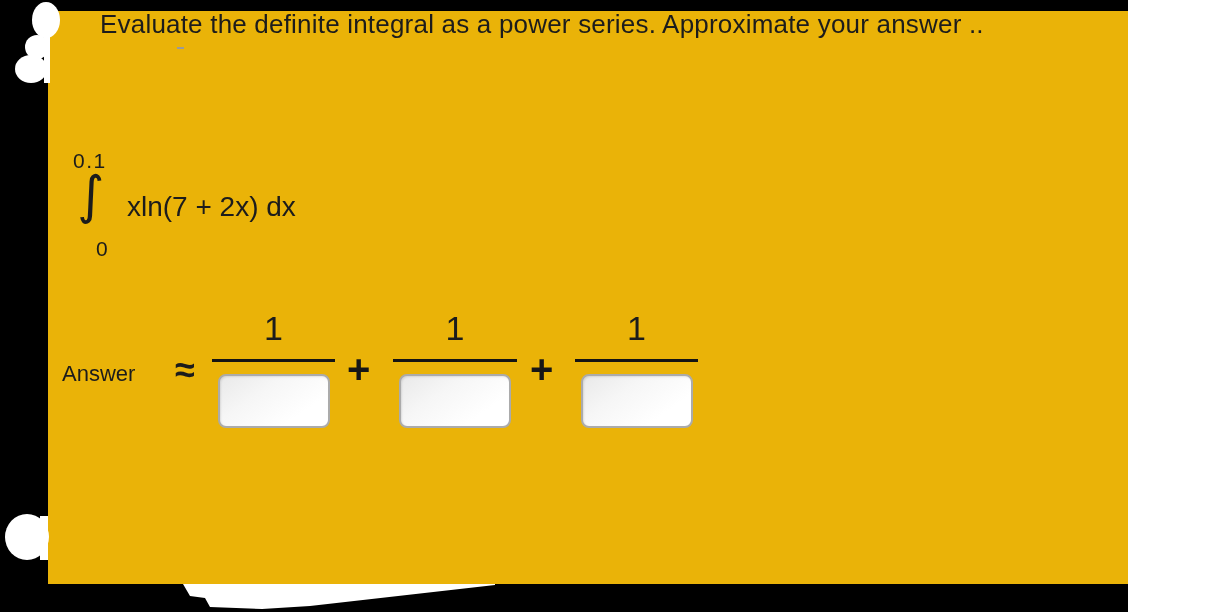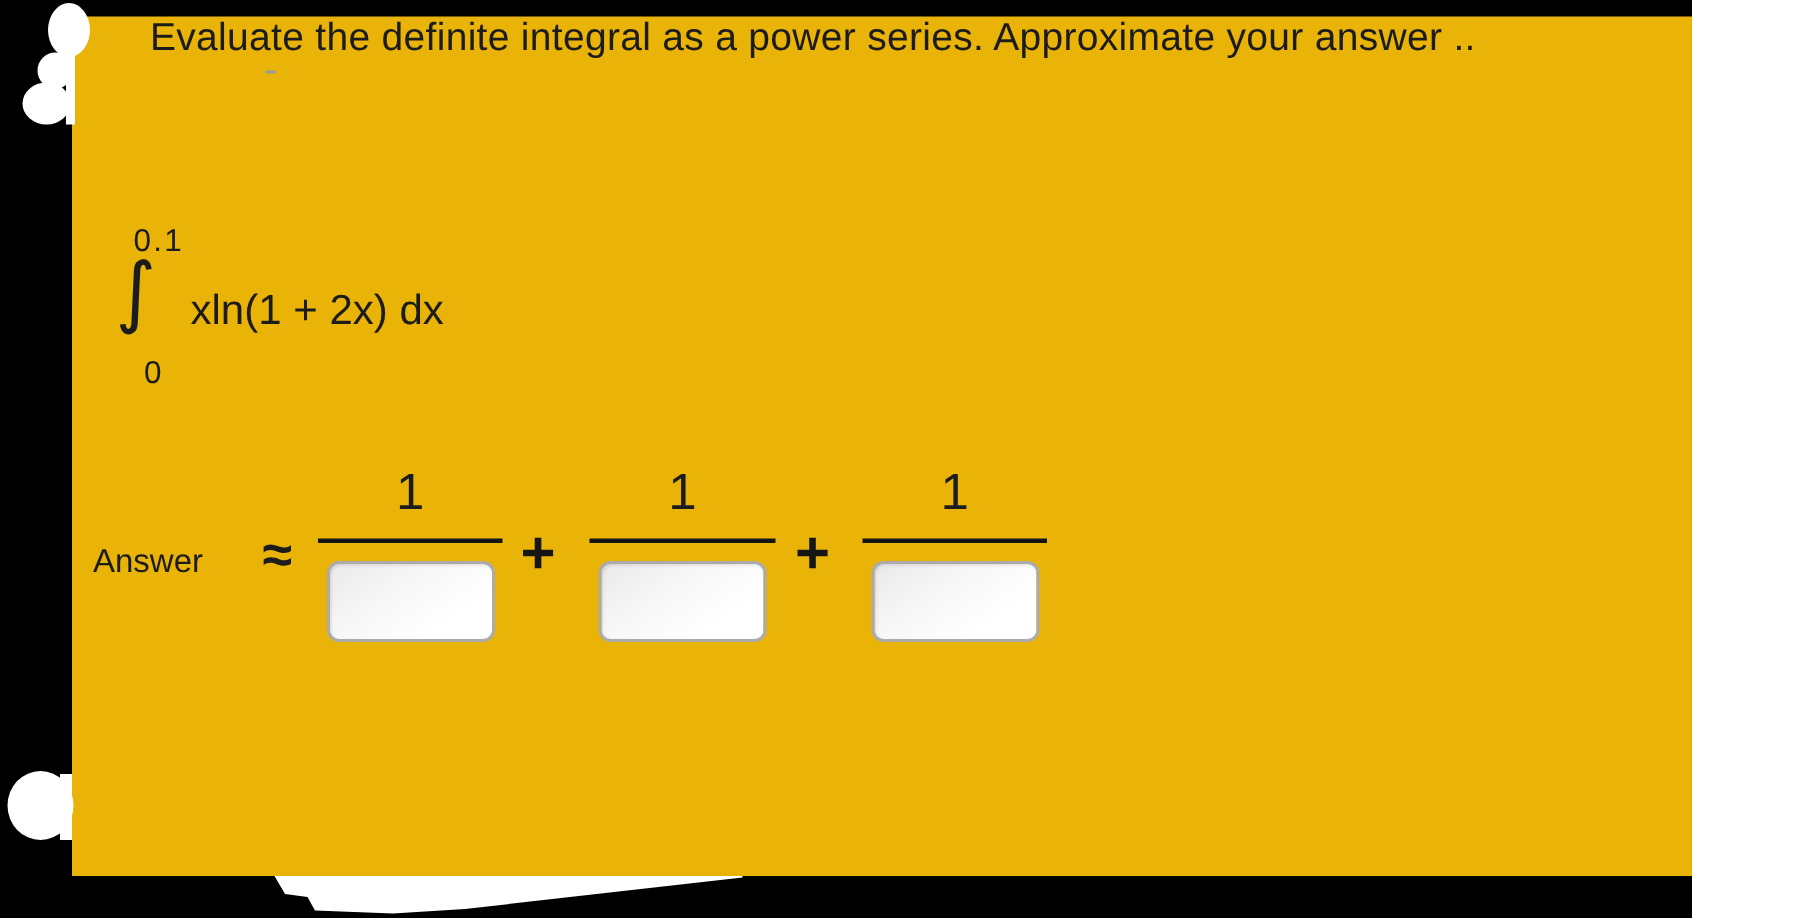--- a/index.html
+++ b/index.html
@@ -6,21 +6,21 @@
   .page{
     position:relative; width:1128px; height:612px;
     background:#eab308; overflow:hidden;
     font-family:"Liberation Sans", sans-serif;
   }
   .t{
     position:absolute; color:#1c1c1c; white-space:nowrap;
     font-family:"Liberation Sans", sans-serif; line-height:1;
   }
   .title{ left:100px; top:11px; font-size:26px; letter-spacing:0.2px; }
-  .upper-limit{ left:89px; top:150px; font-size:21px; letter-spacing:1.5px; }
+  .upper-limit{ left:73px; top:150px; font-size:21px; letter-spacing:1.5px; }
   .integral-sign{ left:77px; top:169px; font-size:52px; font-family:"DejaVu Sans", sans-serif; }
   .lower-limit{ left:96px; top:238px; font-size:21px; }
   .integrand{ left:127px; top:193px; font-size:28px; }
   .answer-label{ left:62px; top:363px; font-size:22px; }
   .approx{ left:175px; top:352px; font-size:36px; font-weight:bold; }
   .num{ position:absolute; top:311px; font-size:34px; color:#1c1c1c; text-align:center; line-height:1; }
   .fline{ position:absolute; top:359px; height:3px; background:#141414; }
   .plus{ position:absolute; top:349px; font-size:40px; font-weight:bold; color:#161616; line-height:1; }
   .ansbox{
     position:absolute; top:374px; width:112px; height:54px; box-sizing:border-box;
@@ -41,21 +41,21 @@
   <div class="t title">Evaluate the definite integral as a power series. Approximate your answer ..</div>
 
   <div class="smudge" style="left:177px;top:47px;width:7px;height:2px;background:#9a9a9a;"></div>
   <div class="smudge" style="left:1146px;top:21px;width:6px;height:4px;background:#ccd6e4;border-radius:2px;"></div>
   <div class="smudge" style="left:1178px;top:57px;width:14px;height:2px;background:#cfcfcf;transform:rotate(-22deg);"></div>
 
   <div>
     <div class="t upper-limit">0.1</div>
     <div class="t integral-sign">∫</div>
     <div class="t lower-limit">0</div>
-    <div class="t integrand">xln(1 + 2x) dx</div>
+    <div class="t integrand">xln(7 + 2x) dx</div>
   </div>
 
   <div>
     <div class="t answer-label">Answer</div>
     <div class="t approx">≈</div>
 
     <div class="num" style="left:212px;width:123px;">1</div>
     <div class="fline" style="left:212px;width:123px;"></div>
     <input class="ansbox" style="left: 218px;" type="text" value="">
 

